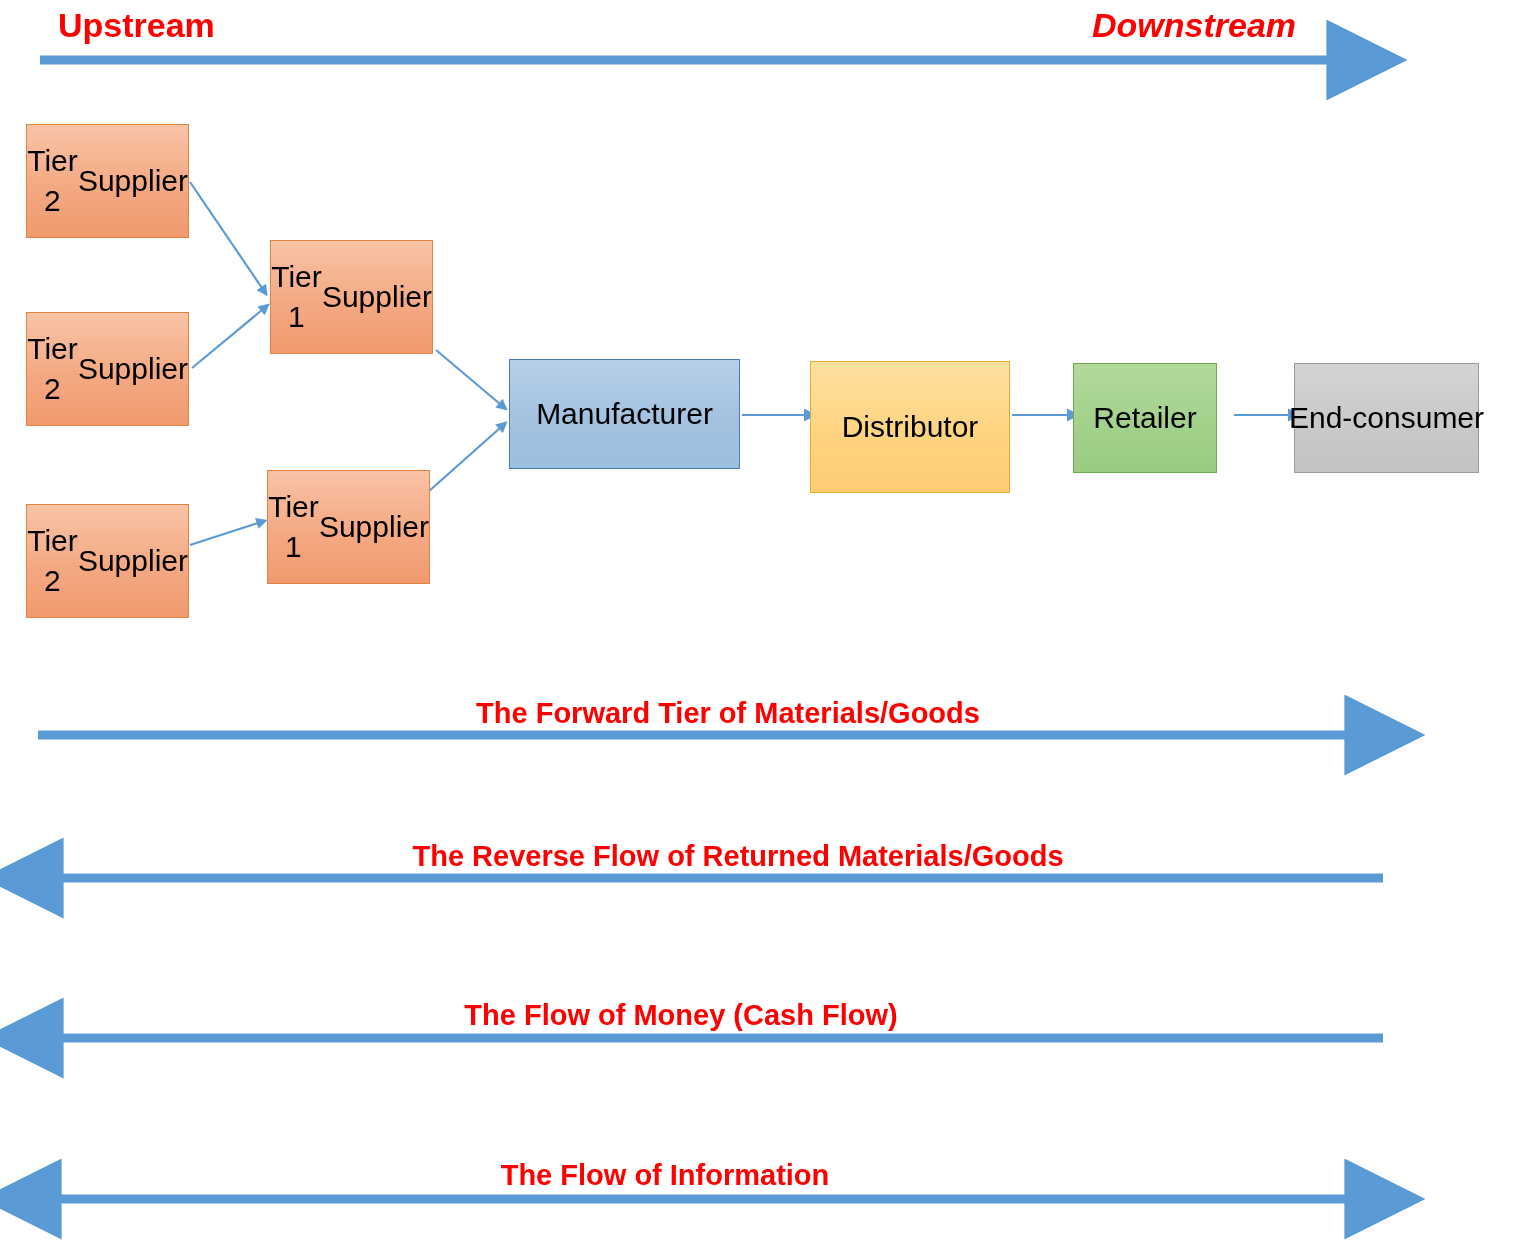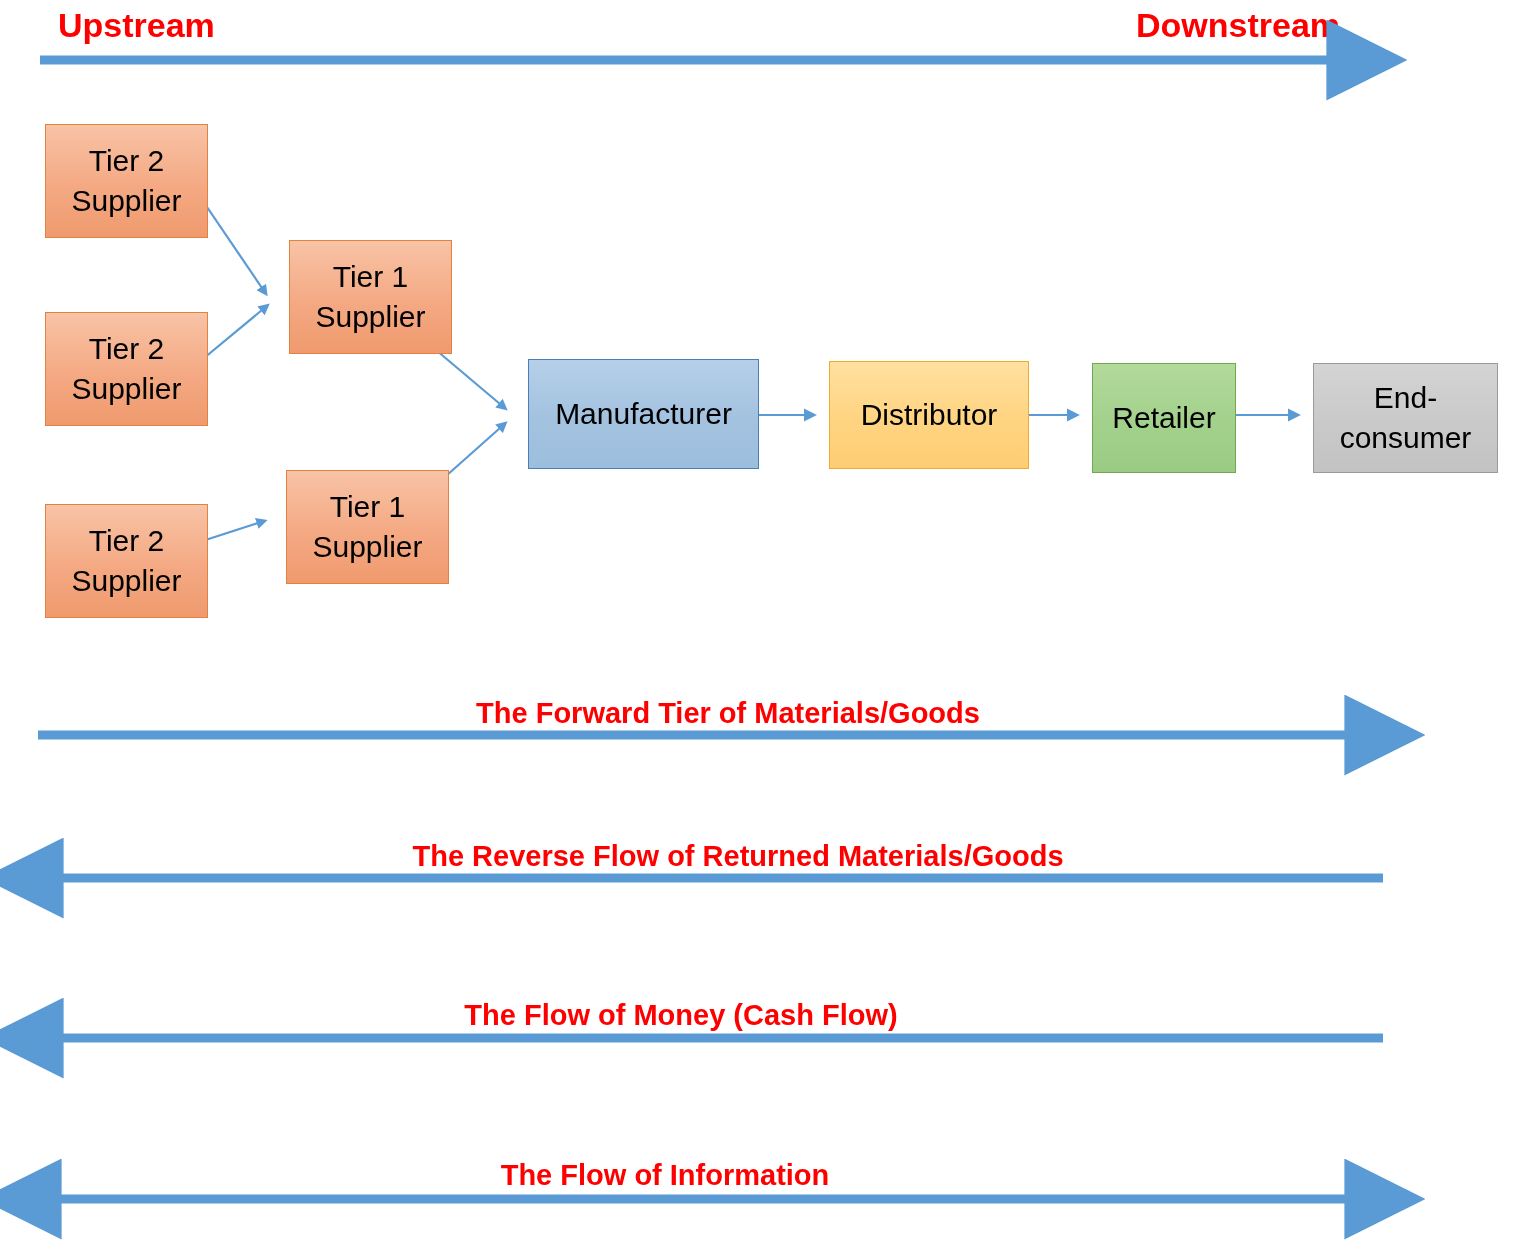--- a/index.html
+++ b/index.html
@@ -22,32 +22,31 @@
     left: 0;
     top: 0;
     width: 1516px;
     height: 1244px;
     pointer-events: none;
   }
   .node {
     position: absolute;
     box-sizing: border-box;
     display: flex;
-    flex-direction: column;
+    flex-direction: row;
     align-items: center;
     justify-content: center;
     text-align: center;
     color: #000000;
     font-size: 30px;
     line-height: 1.32;
     font-weight: 400;
     border-width: 1px;
     border-style: solid;
     font-family: "Liberation Sans", sans-serif;
-    margin-left: 19px;
   }
   .node .line2 { display: block; }
 
   .orange-node {
     background: linear-gradient(180deg, #f8c3a6 0%, #f4a983 55%, #f09a6e 100%);
     border-color: #e2823f;
   }
   .blue-node {
     background: linear-gradient(180deg, #b6cfe8 0%, #a3c2e0 55%, #9cbedd 100%);
     border-color: #4a7ebb;
@@ -82,21 +81,21 @@
     text-align: center;
     font-family: "Liberation Sans", sans-serif;
   }
 </style>
 </head>
 <body>
 
 <div id="canvas">
 
   <div class="axis-label" style="left:58px; top:6px;">Upstream</div>
-  <div class="axis-label" style="left:1136px; top:6px;">Downstream</div>
+  <div class="axis-label" style="left:1092px; top:6px;font-style:italic;">Downstream</div>
 
   <svg class="layer" viewBox="0 0 1516 1244">
     <defs>
       <marker id="head-thick" markerWidth="9" markerHeight="9" refX="0.4" refY="4.5" orient="auto">
         <path d="M0,0 L9,4.5 L0,9 z" fill="#5b9bd5"></path>
       </marker>
       <marker id="tail-thick" markerWidth="9" markerHeight="9" refX="8.6" refY="4.5" orient="auto">
         <path d="M9,0 L0,4.5 L9,9 z" fill="#5b9bd5"></path>
       </marker>
       <marker id="head-thin" markerWidth="5.2" markerHeight="5.2" refX="0.6" refY="2.6" orient="auto">
@@ -158,21 +157,21 @@
 
   <div class="node orange-node" style="left:267px; top:470px; width:163px; height:114px;">
     <span>Tier 1</span>
     <span class="line2">Supplier</span>
   </div>
 
   <div class="node blue-node" style="left:509px; top:359px; width:231px; height:110px;">
     <span>Manufacturer</span>
   </div>
 
-  <div class="node yellow-node" style="left:810px; top:361px; width:200px; height:108px;">
+  <div class="node yellow-node" style="left:810px; top:361px; width:200px; height:132px;">
     <span>Distributor</span>
   </div>
 
   <div class="node green-node" style="left:1073px; top:363px; width:144px; height:110px;">
     <span>Retailer</span>
   </div>
 
   <div class="node gray-node" style="left:1294px; top:363px; width:185px; height:110px;">
     <span>End-</span>
     <span class="line2">consumer</span>

